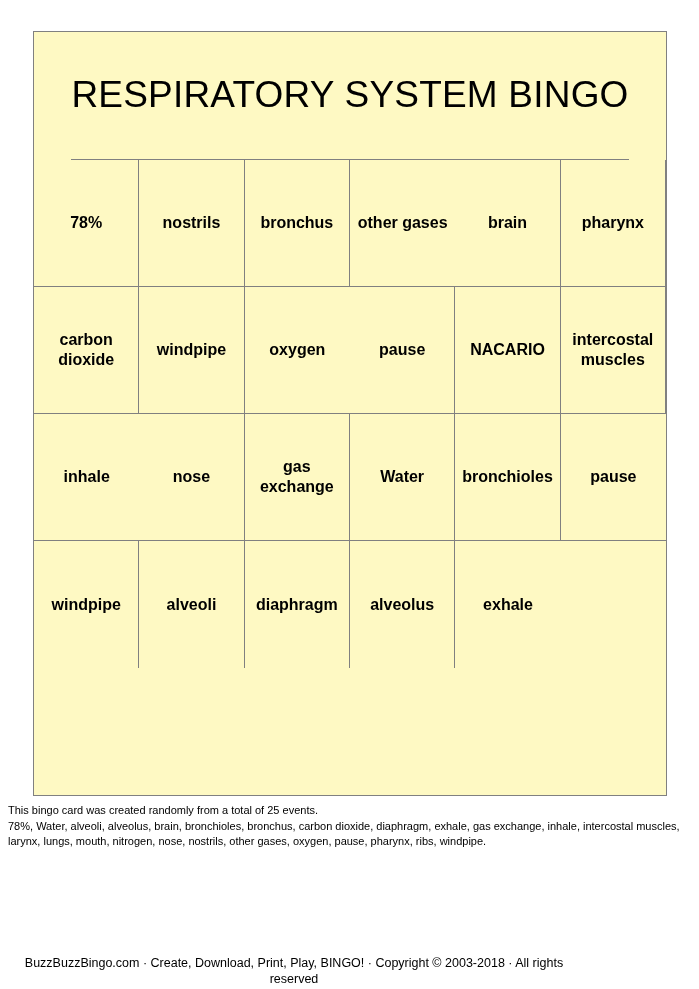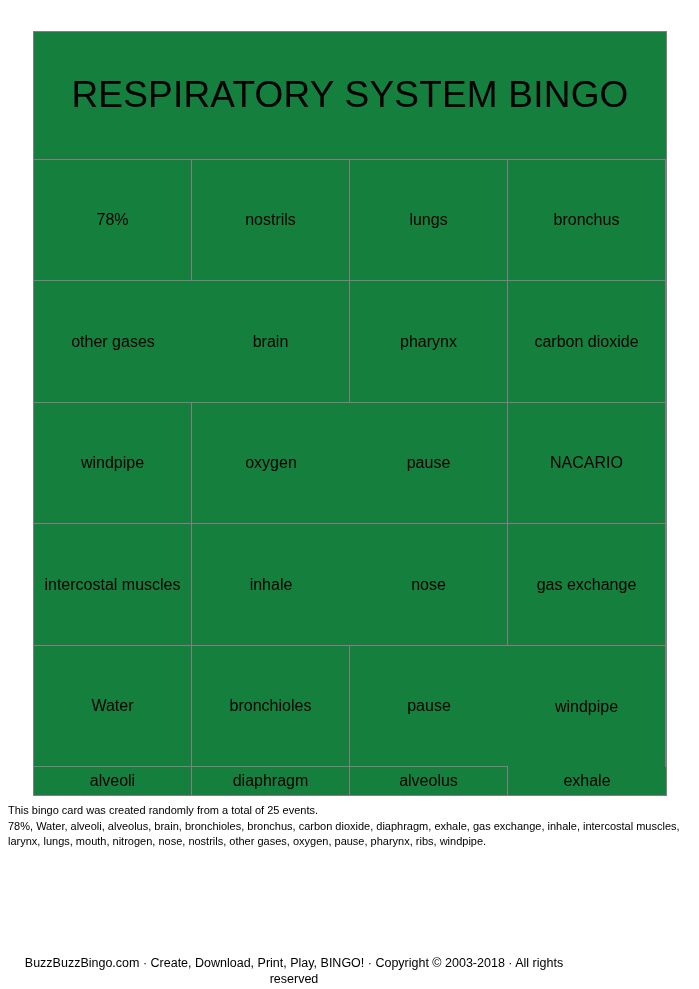--- a/index.html
+++ b/index.html
@@ -19,23 +19,24 @@
 
   
   .card {
     position: absolute;
     left: 33px;
     top: 31px;
     width: 634px;
     height: 765px;
     box-sizing: border-box;
     border: 1px solid #808080;
-    background: #15803d;
+    background: #fef9c3;
     display: flex;
     flex-direction: column;
+    align-items: center;
   }
 
   .card-title-band {
     height: 128px;
     min-height: 128px;
     box-sizing: border-box;
     border-bottom: 1px solid #808080;
     display: flex;
     align-items: center;
     justify-content: center;
@@ -46,22 +47,23 @@
     font-weight: 400;
     letter-spacing: 0.2px;
     line-height: 1.1;
     white-space: nowrap;
     color: #000000;
   }
 
   .bingo-grid {
     flex: 1 1 auto;
     display: grid;
-    grid-template-columns: repeat(4, 1fr);
+    grid-template-columns: repeat(6, 1fr);
     grid-template-rows: repeat(5, 1fr);
+    font-weight: bold;
   }
 
   .bingo-cell {
     box-sizing: border-box;
     border-right: 1px solid #808080;
     border-bottom: 1px solid #808080;
     display: flex;
     align-items: center;
     justify-content: center;
     text-align: center;
@@ -104,21 +106,20 @@
 
 <div class="card">
 
   <div class="card-title-band">
     <div class="card-title">RESPIRATORY SYSTEM BINGO</div>
   </div>
 
   <div class="bingo-grid">
       <div class="bingo-cell">78%</div>
       <div class="bingo-cell">nostrils</div>
-      <div class="bingo-cell">lungs</div>
       <div class="bingo-cell">bronchus</div>
       <div class="bingo-cell col-last">other gases</div>
       <div class="bingo-cell">brain</div>
       <div class="bingo-cell">pharynx</div>
       <div class="bingo-cell">carbon dioxide</div>
       <div class="bingo-cell">windpipe</div>
       <div class="bingo-cell col-last">oxygen</div>
       <div class="bingo-cell">pause</div>
       <div class="bingo-cell">NACARIO</div>
       <div class="bingo-cell">intercostal muscles</div>

